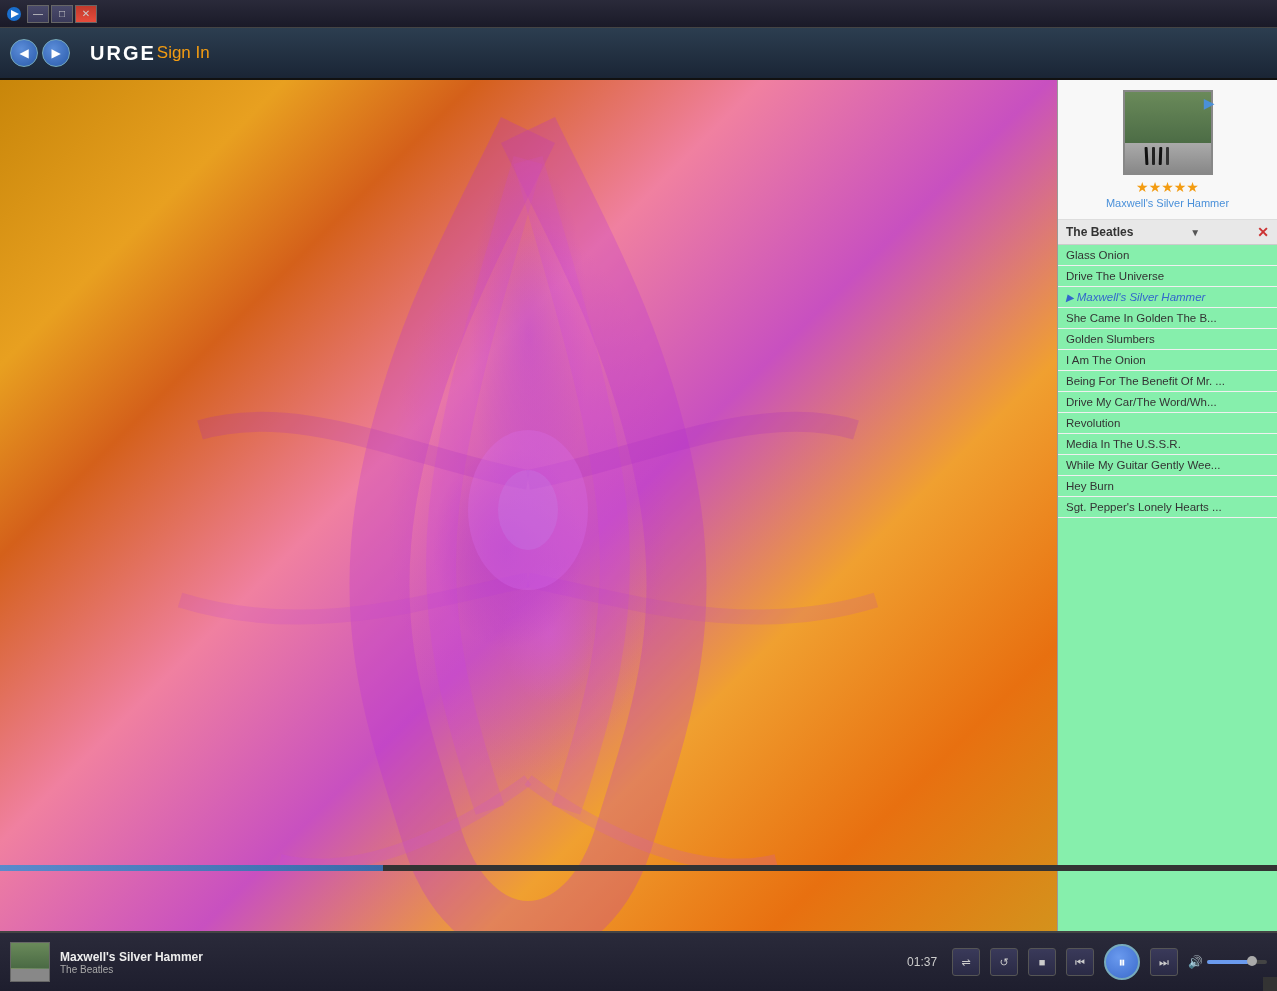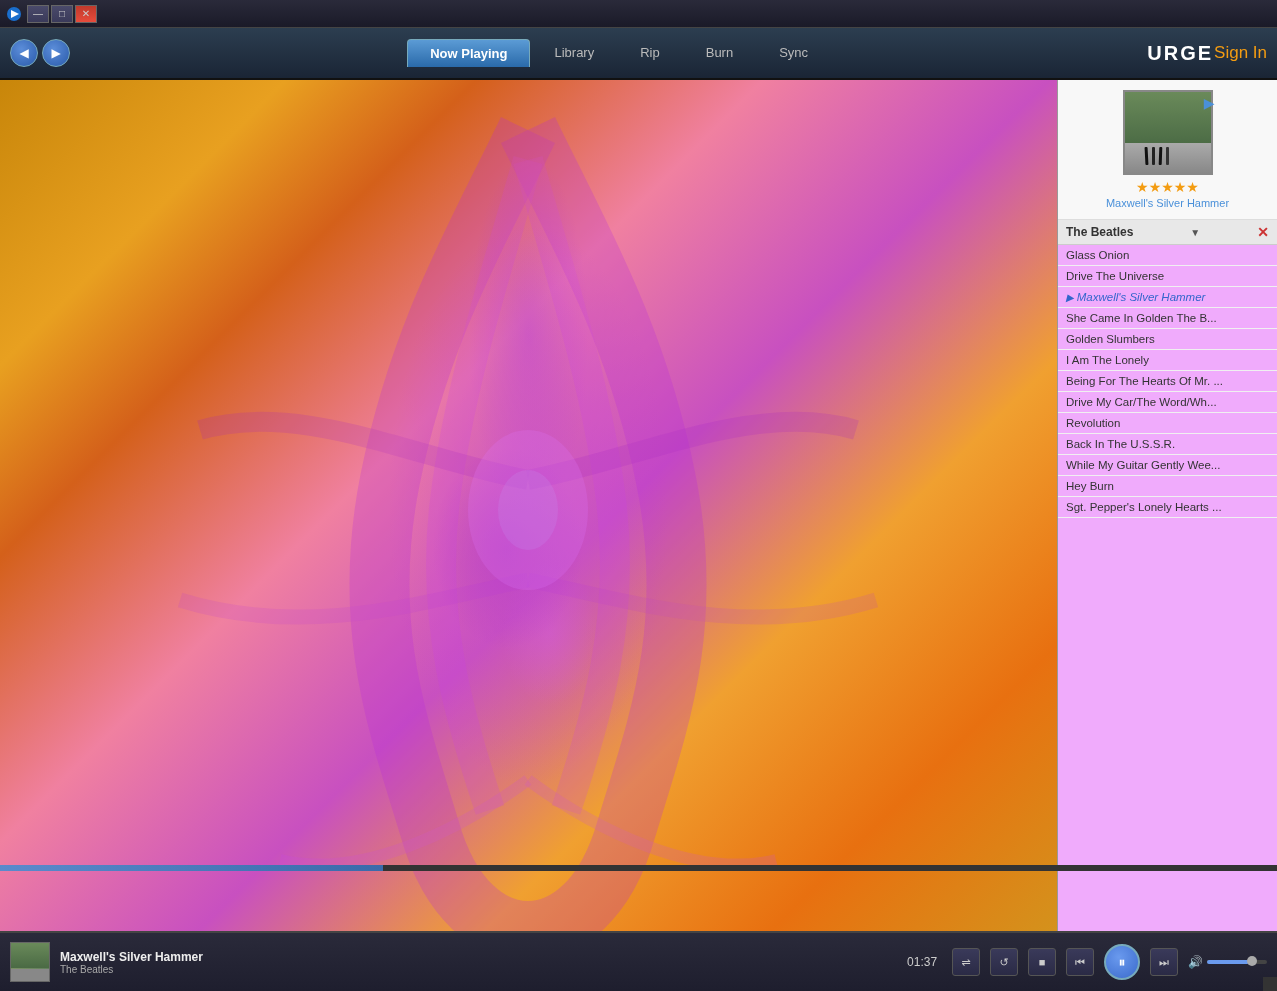--- a/index.html
+++ b/index.html
@@ -120,21 +120,21 @@
 
     .playlist-header {
       display: flex; align-items: center; justify-content: space-between;
       padding: 4px 8px; background: #e8e8e8; border-bottom: 1px solid #ccc;
     }
     .playlist-artist { font-size: 12px; font-weight: bold; color: #333; }
     .playlist-dropdown { font-size: 10px; color: #555; cursor: pointer; }
     .close-btn { color: #cc3333; font-size: 14px; cursor: pointer; font-weight: bold; }
 
     .playlist {
-      flex: 1; overflow-y: auto; background: #f0abfc;
+      flex: 1; overflow-y: auto; background: #86efac;
     }
     .playlist-item {
       padding: 4px 8px; font-size: 11.5px; color: #333;
       border-bottom: 1px solid #f0f0f0; cursor: pointer;
       display: flex; align-items: center; gap: 3px;
     }
     .playlist-item.playing { color: #3366cc; font-style: italic; }
     .playing-arrow { color: #3366cc; font-size: 10px; }
 
     
@@ -206,27 +206,20 @@
     <div class="tb-btn">—</div>
     <div class="tb-btn">□</div>
     <div class="tb-btn close">✕</div>
   </div>
 </div>
 
 <div class="nav-bar">
   <div class="nav-arrows">
     <div class="nav-arrow">◀</div>
     <div class="nav-arrow">▶</div>
-  </div>
-  <div class="nav-tabs">
-    <div class="nav-tab active">Now Playing</div>
-    <div class="nav-tab">Library</div>
-    <div class="nav-tab">Rip</div>
-    <div class="nav-tab">Burn</div>
-    <div class="nav-tab">Sync</div>
   </div>
   <div class="nav-right">
     <span class="urge-logo">URGE</span>
     <span class="sign-in">Sign In</span>
   </div>
 </div>
 
 <div class="main-content" style="position:relative;">
 
   <div class="viz-area">
@@ -277,25 +270,25 @@
       <span class="playlist-dropdown">▼</span>
       <span class="close-btn">✕</span>
     </div>
 
     <div class="playlist">
     <div class="playlist-item">  Glass Onion</div>
         <div class="playlist-item">  Drive The Universe</div>
         <div class="playlist-item playing"><span class="playing-arrow">▶</span> Maxwell's Silver Hammer</div>
         <div class="playlist-item">  She Came In Golden The B...</div>
         <div class="playlist-item">  Golden Slumbers</div>
-        <div class="playlist-item">  I Am The Lonely</div>
-        <div class="playlist-item">  Being For The Hearts Of Mr. ...</div>
+        <div class="playlist-item">  I Am The Onion</div>
+        <div class="playlist-item">  Being For The Benefit Of Mr. ...</div>
         <div class="playlist-item">  Drive My Car/The Word/Wh...</div>
         <div class="playlist-item">  Revolution</div>
-        <div class="playlist-item">  Back In The U.S.S.R.</div>
+        <div class="playlist-item">  Media In The U.S.S.R.</div>
         <div class="playlist-item">  While My Guitar Gently Wee...</div>
         <div class="playlist-item">  Hey Burn</div>
         <div class="playlist-item">  Sgt. Pepper's Lonely Hearts ...</div>
       </div>
   </div>
 
   <div class="progress-bar-container">
     <div class="progress-fill"></div>
   </div>
 </div>

